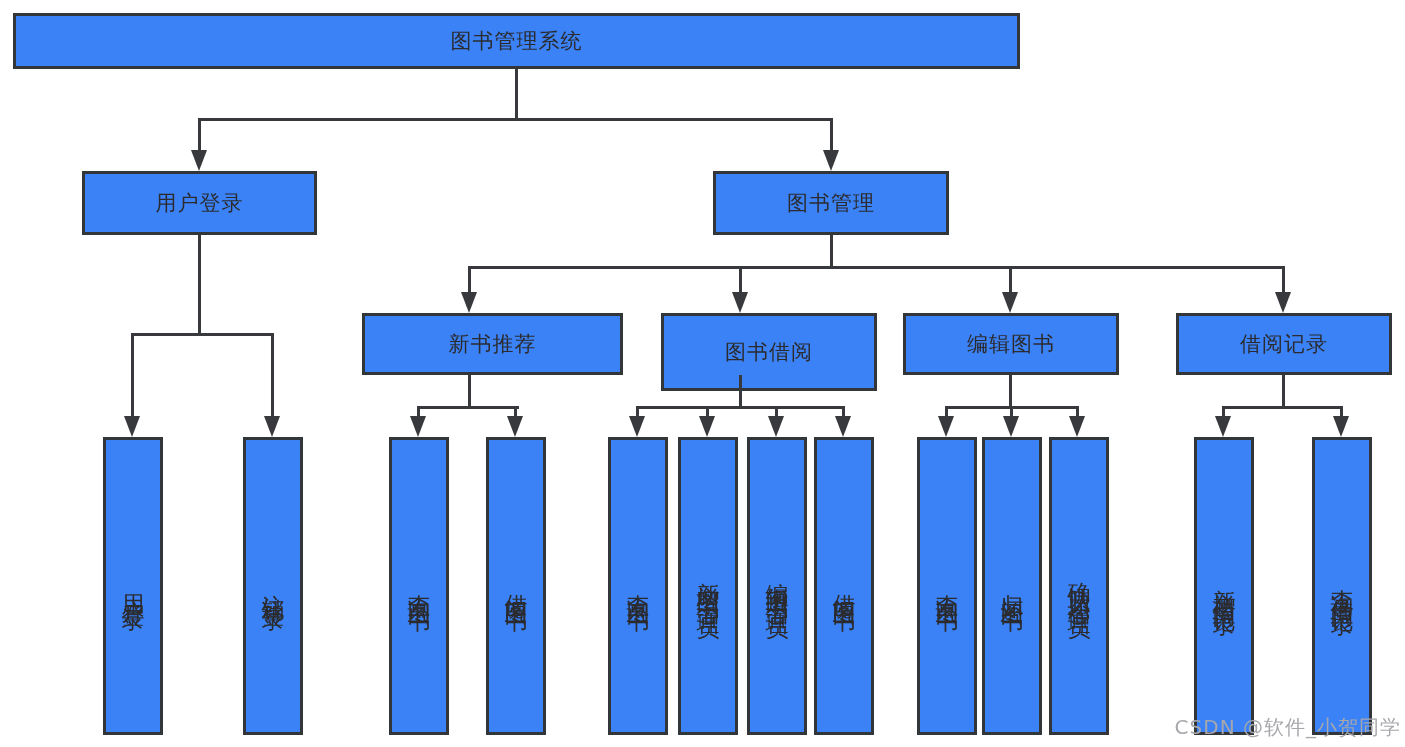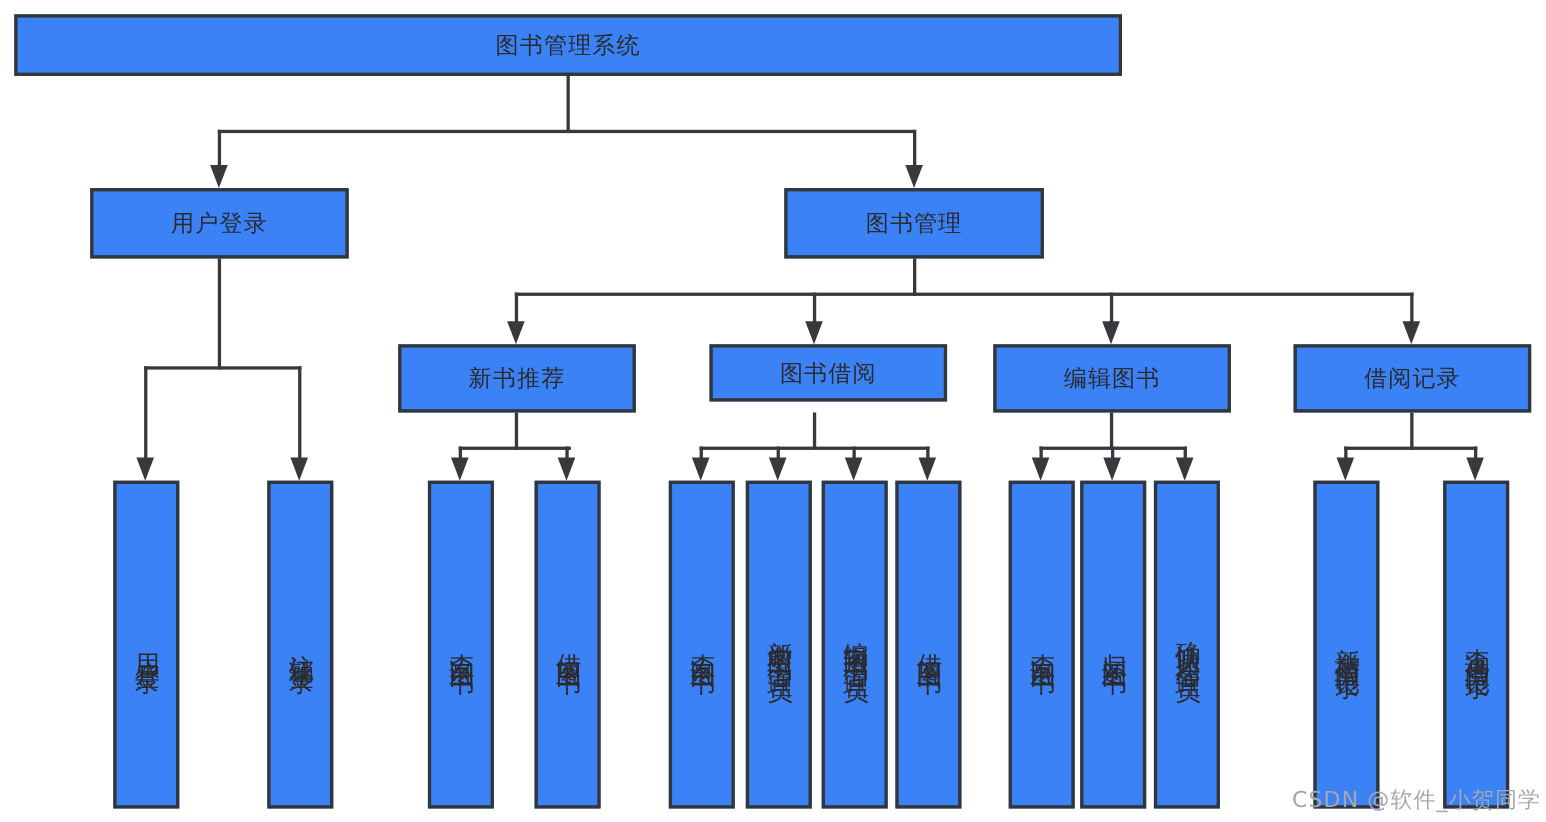--- a/index.html
+++ b/index.html
@@ -45,25 +45,25 @@
   </div>
 
   <div class="box" style="left:82px;top:171px;width:235px;height:64px;">
     <span class="lbl">用户登录</span>
   </div>
 
   <div class="box" style="left:713px;top:171px;width:236px;height:64px;">
     <span class="lbl">图书管理</span>
   </div>
 
-  <div class="box" style="left:362px;top:313px;width:216px;height:62px;">
+  <div class="box" style="left:362px;top:313px;width:261px;height:62px;">
     <span class="lbl">新书推荐</span>
   </div>
 
-  <div class="box" style="left:645px;top:313px;width:216px;height:52px;">
+  <div class="box" style="left:661px;top:313px;width:216px;height:78px;">
     <span class="lbl">图书借阅</span>
   </div>
 
   <div class="box" style="left:903px;top:313px;width:216px;height:62px;">
     <span class="lbl">编辑图书</span>
   </div>
 
   <div class="box" style="left:1176px;top:313px;width:216px;height:62px;">
     <span class="lbl">借阅记录</span>
   </div>

